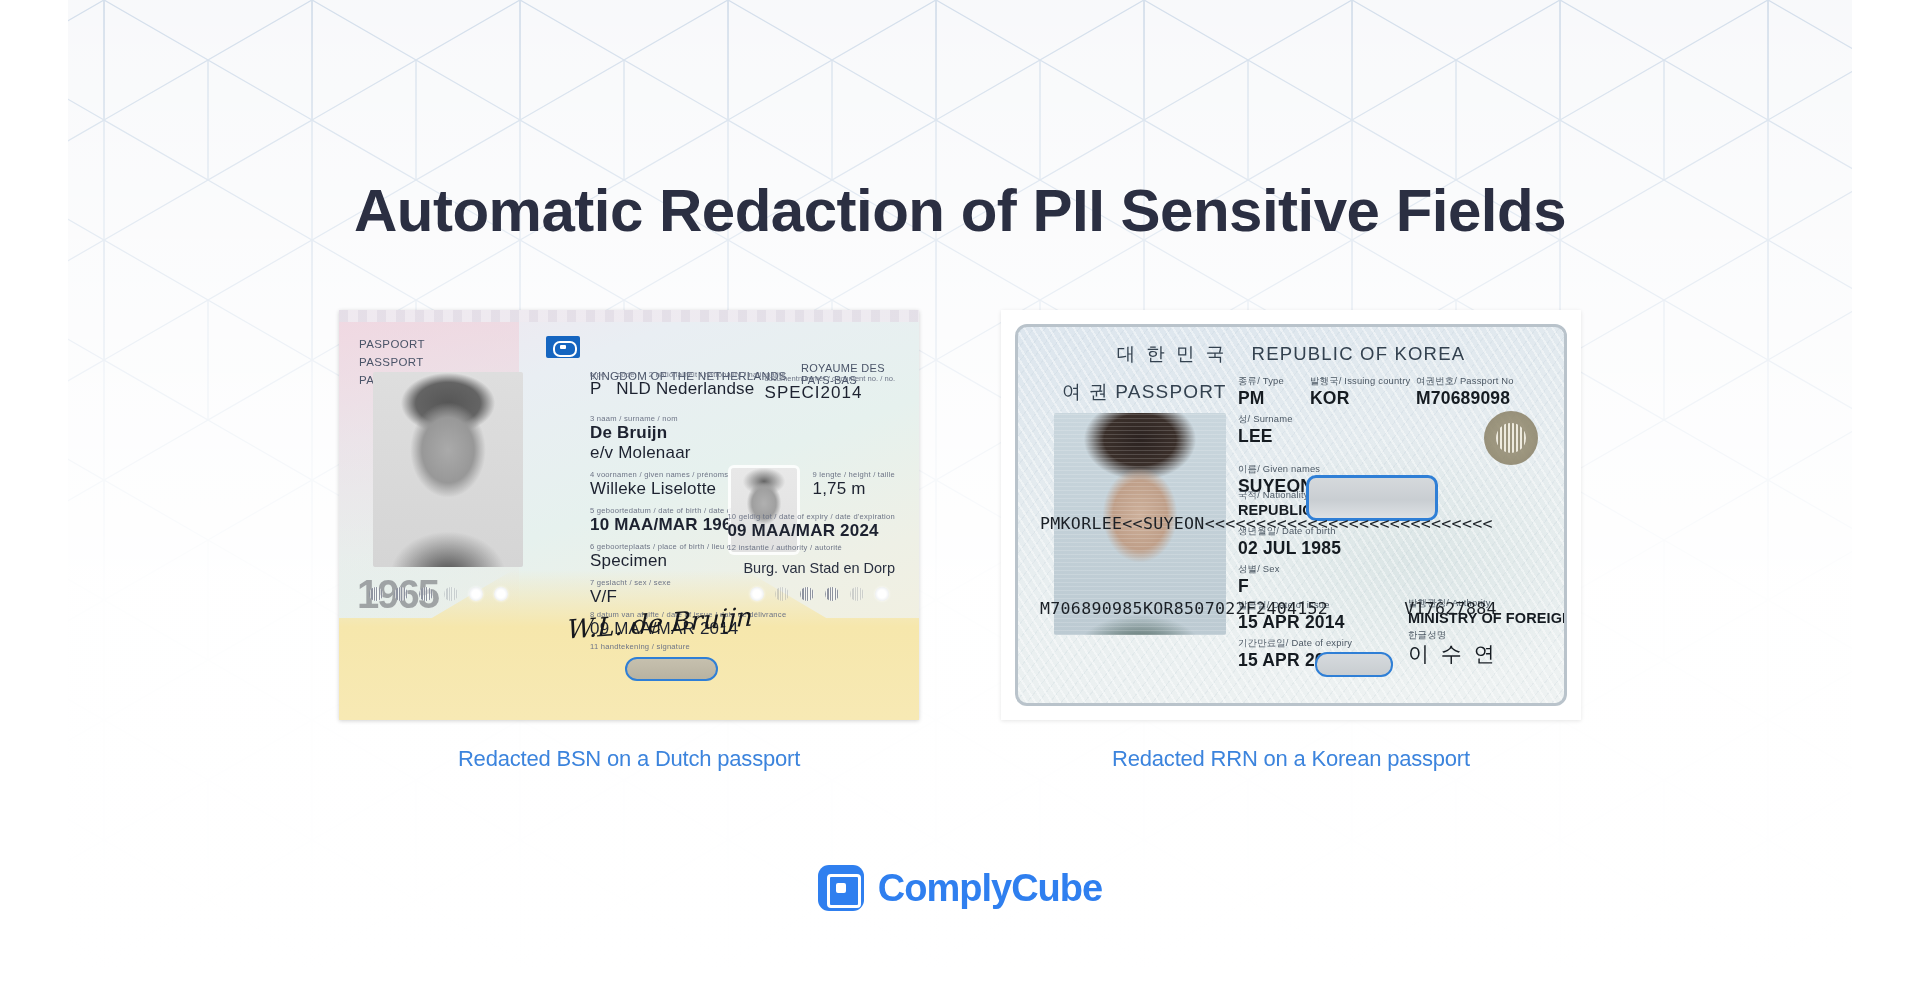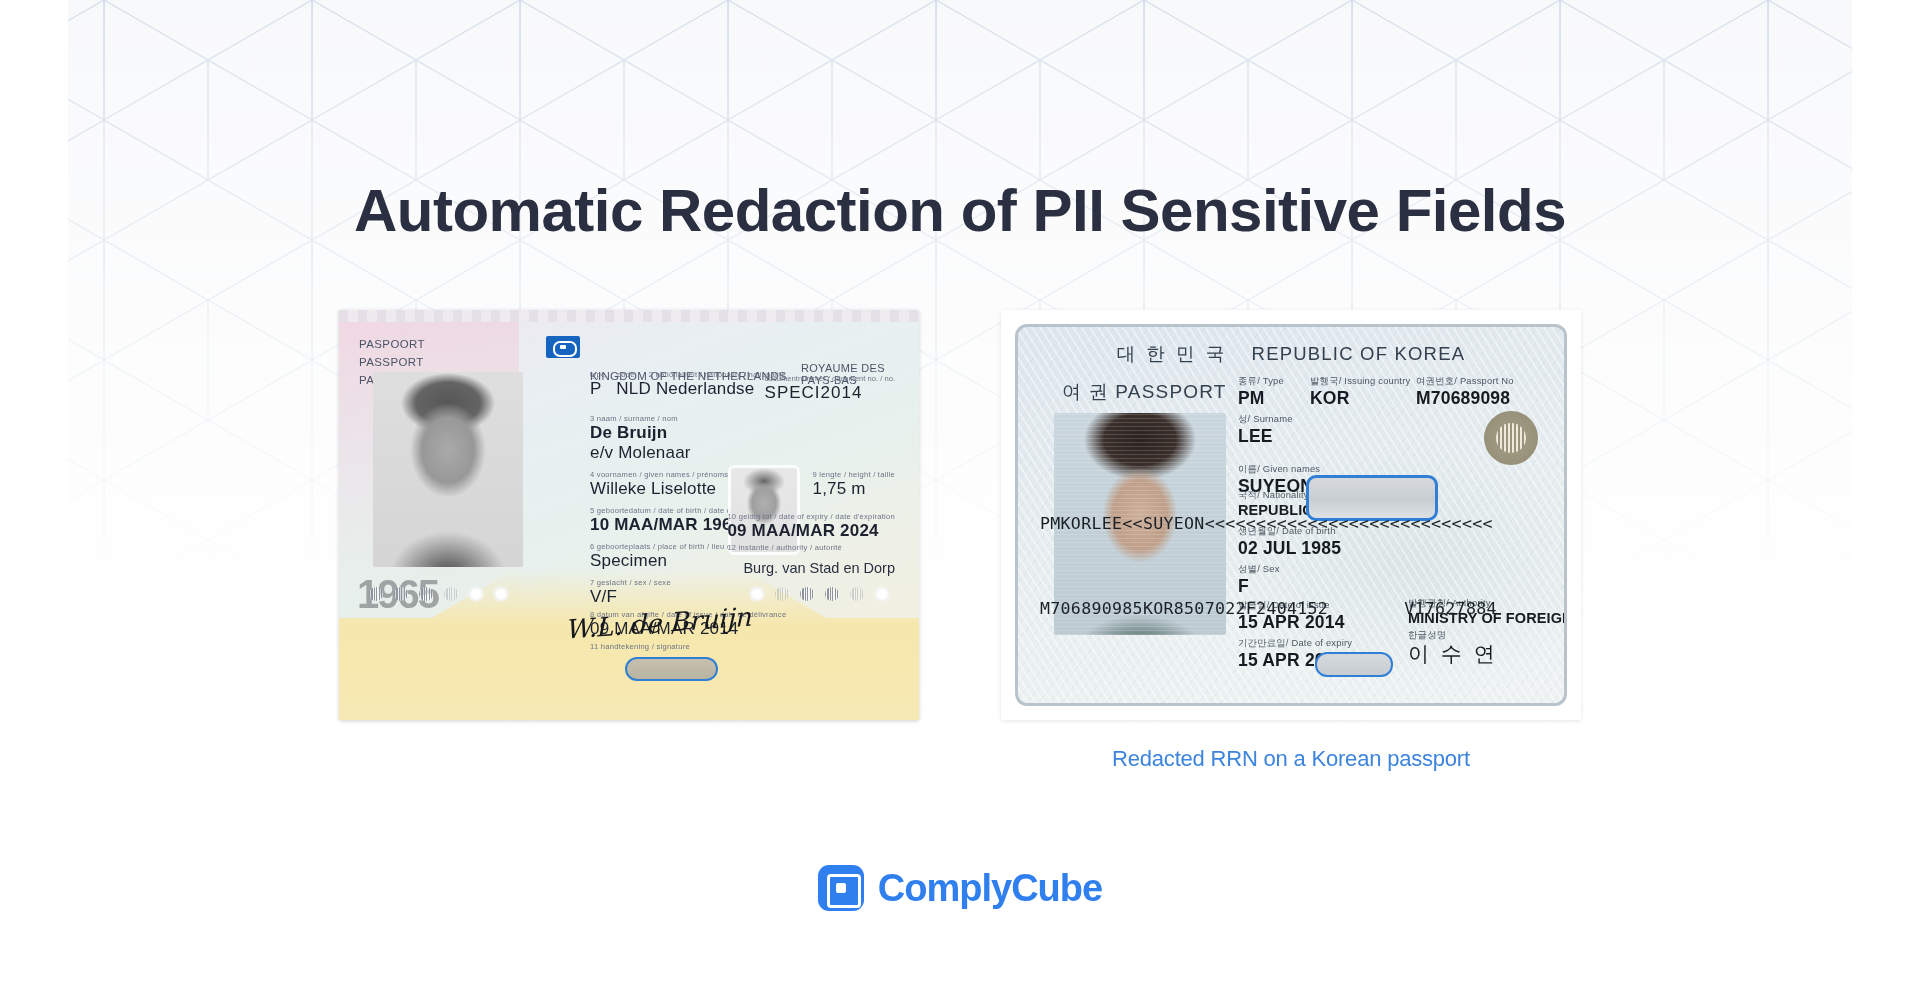--- a/index.html
+++ b/index.html
@@ -362,20 +362,21 @@
           <i class="w"></i>
             <i class="f"></i>
             <i></i>
             <i></i>
             <i class="f"></i>
             <i class="w"></i>
         </div>
 
         <div class="redact-nl"></div>
       </div>
+      <div class="caption">Redacted BSN on a Dutch passport</div>
     </div>
 
     <div class="card">
       <div class="kr-frame">
         <div class="kr-doc">
           <div class="kr-guilloche"></div>
 
           <div class="kr-hdr">
             <span>대 한 민 국</span>
             &nbsp;&nbsp;<span class="en">REPUBLIC OF KOREA</span>

